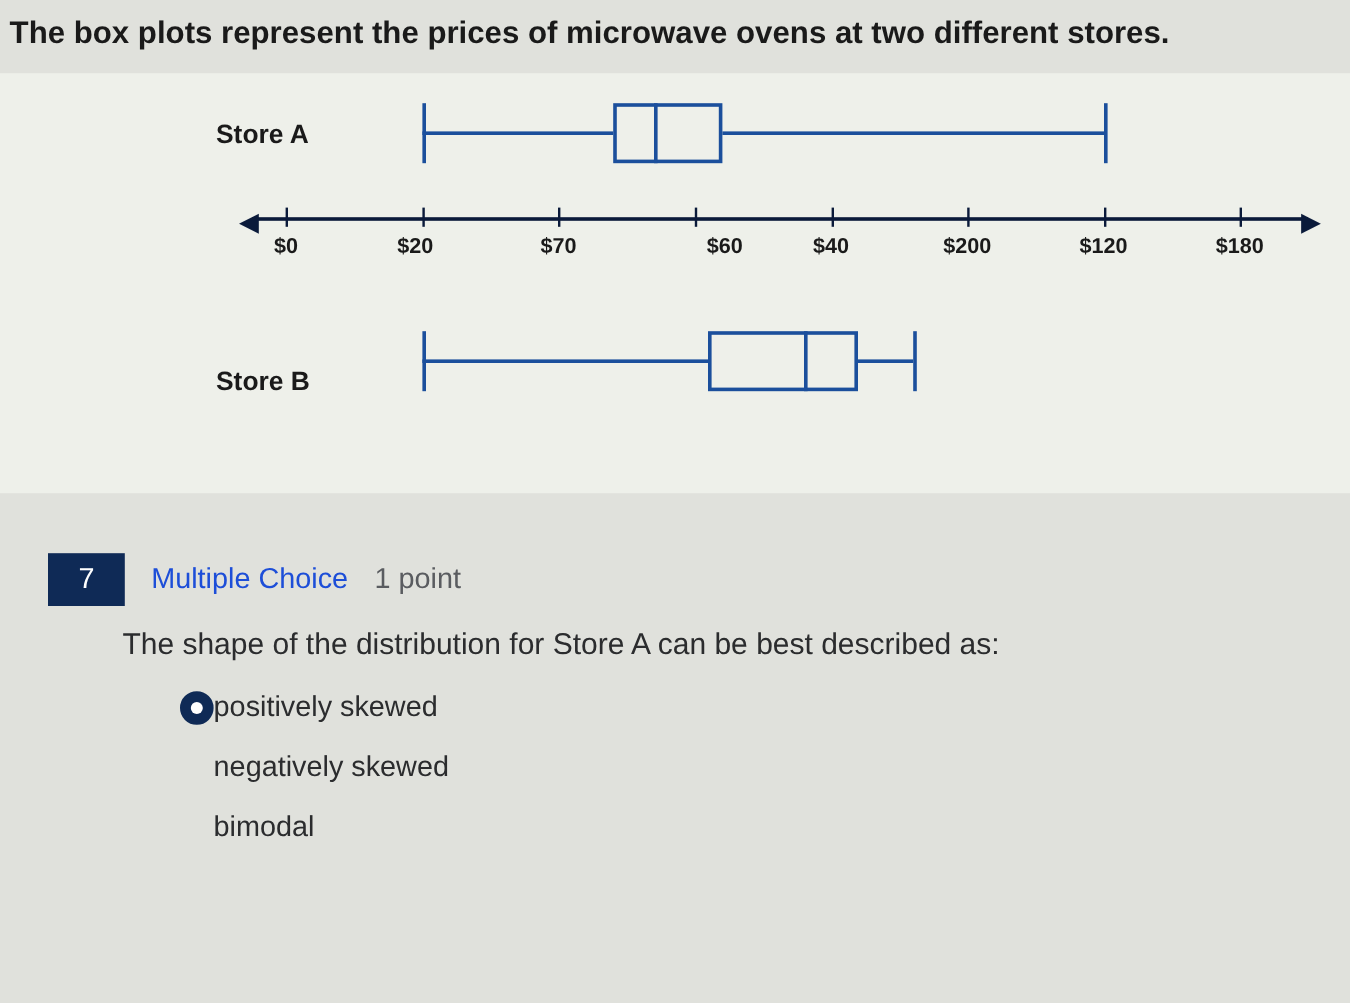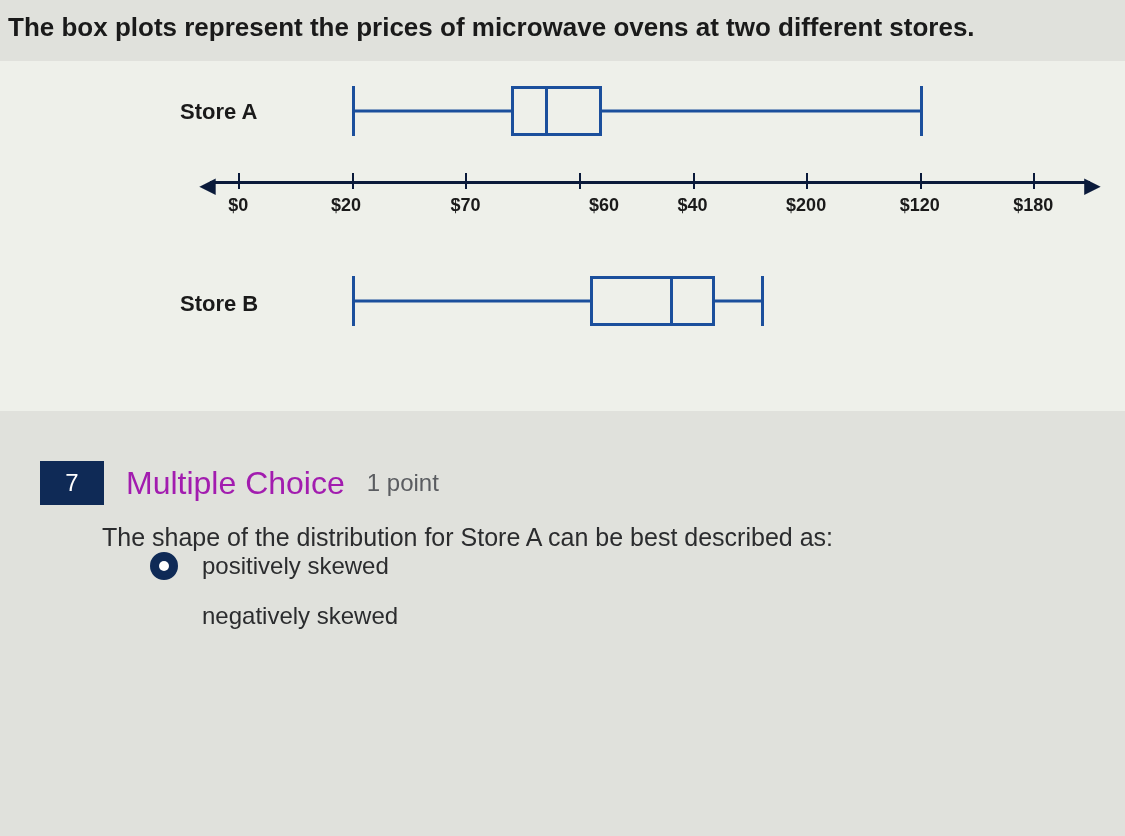--- a/index.html
+++ b/index.html
@@ -25,21 +25,21 @@
     width: 960px;
     height: 300px;
     margin-left: 100px;
   }
   .label-a, .label-b {
     position: absolute;
     font-weight: bold;
     font-size: 22px;
   }
   .label-a { left: 50px; top: 18px; }
-  .label-b { left: 50px; top: 210px; }
+  .label-b { left: 50px; top: 224px; }
   .axis-wrap {
     position: absolute;
     left: 80px;
     top: 100px;
     width: 880px;
     height: 50px;
   }
   .axis-line {
     position: absolute;
     top: 0;
@@ -113,32 +113,32 @@
   .q-number {
     background: #0f2a56;
     color: #fff;
     font-size: 24px;
     width: 64px;
     height: 44px;
     display: flex;
     align-items: center;
     justify-content: center;
   }
-  .q-type { font-size: 32px; color: #a21caf; }
+  .q-type { font-size: 24px; color: #1d4ed8; }
   .q-points { font-size: 24px; color: #5a5c60; }
   .q-text {
     font-size: 25px;
     margin-left: 62px;
+    margin-bottom: 24px;
     color: #2b2c2e;
   }
   .options { margin-left: 110px; }
   .option {
     display: flex;
     align-items: center;
-    gap: 24px;
     margin-bottom: 22px;
     font-size: 24px;
     color: #2b2c2e;
     cursor: pointer;
   }
   .radio-outer {
     width: 28px; height: 28px; border: 3px solid #cfd1cb; border-radius: 50%;
     display: flex; align-items: center; justify-content: center;
     background: #f4f5ef;
   }
@@ -213,14 +213,18 @@
       <div class="option selected">
         <div class="radio-outer">
           <div class="radio-inner"></div>
         </div>
         <span>positively skewed</span>
       </div>
       <div class="option">
         <div class="radio-outer"></div>
         <span>negatively skewed</span>
       </div>
+      <div class="option">
+        <div class="radio-outer"></div>
+        <span>bimodal</span>
+      </div>
     </div>
 </div>
 
 </body></html>

